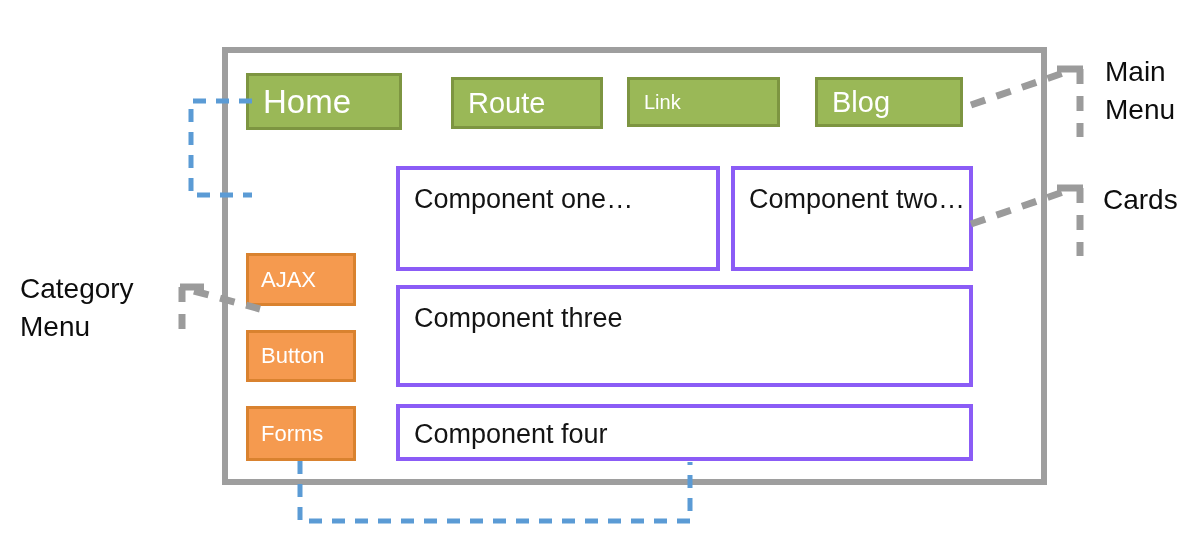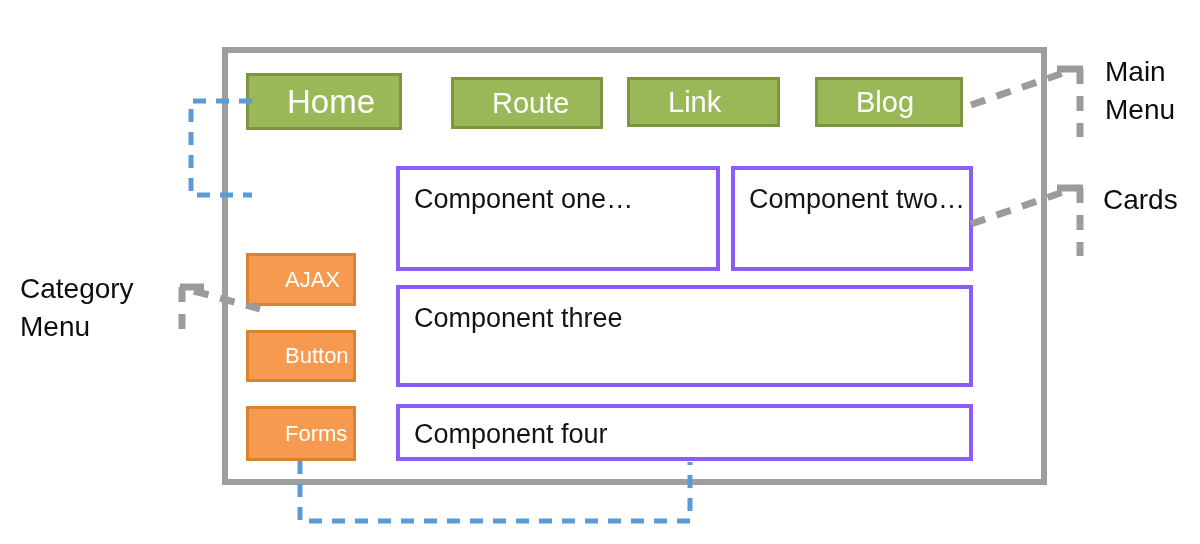--- a/index.html
+++ b/index.html
@@ -33,42 +33,41 @@
 
   
   .btn {
     position: absolute;
     box-sizing: border-box;
     display: flex;
     align-items: center;
     color: #ffffff;
     white-space: nowrap;
     overflow: hidden;
-    padding-left: 24px;
   }
   .btn-green {
     background: #9ab857;
     border: 3px solid #7d9541;
   }
   .btn-orange {
     background: #f59a4f;
     border: 3px solid #d9822f;
   }
   .btn-label {
     padding-left: 14px;
     line-height: 1;
   }
 
   
   #btn-home   { left: 246px; top: 73px;  width: 156px; height: 57px; }
   #btn-home .btn-label   { font-size: 33px; }
   #btn-route  { left: 451px; top: 77px;  width: 152px; height: 52px; }
   #btn-route .btn-label  { font-size: 29px; }
   #btn-link   { left: 627px; top: 77px;  width: 153px; height: 50px; }
-  #btn-link .btn-label   { font-size: 29px; }
+  #btn-link .btn-label   { font-size: 20px; }
   #btn-blog   { left: 815px; top: 77px;  width: 148px; height: 50px; }
   #btn-blog .btn-label   { font-size: 29px; }
 
   
   #btn-media  { left: 246px; top: 169px; width: 110px; height: 54px; }
   #btn-ajax   { left: 246px; top: 253px; width: 110px; height: 53px; }
   #btn-button { left: 246px; top: 330px; width: 110px; height: 52px; }
   #btn-forms  { left: 246px; top: 406px; width: 110px; height: 55px; }
   .btn-orange .btn-label { font-size: 22px; padding-left: 12px; }
 

